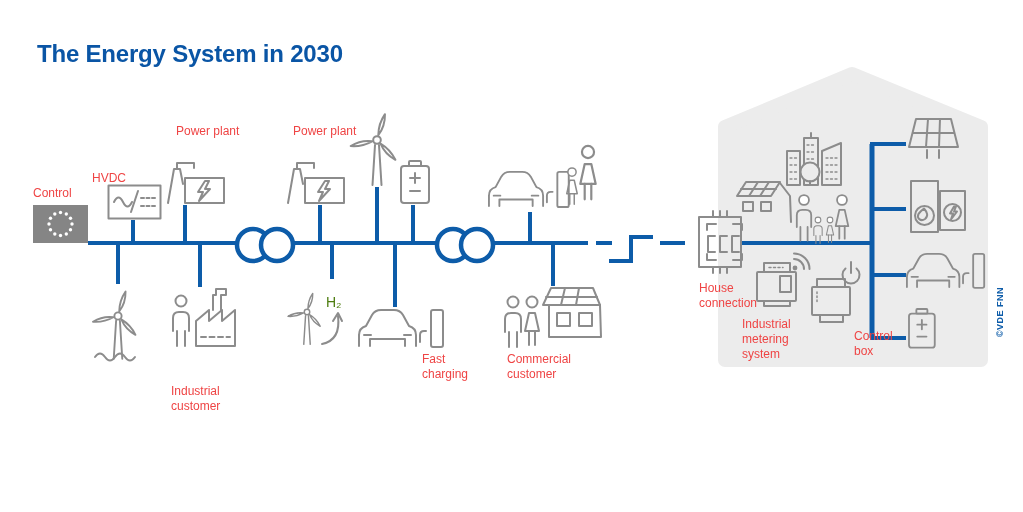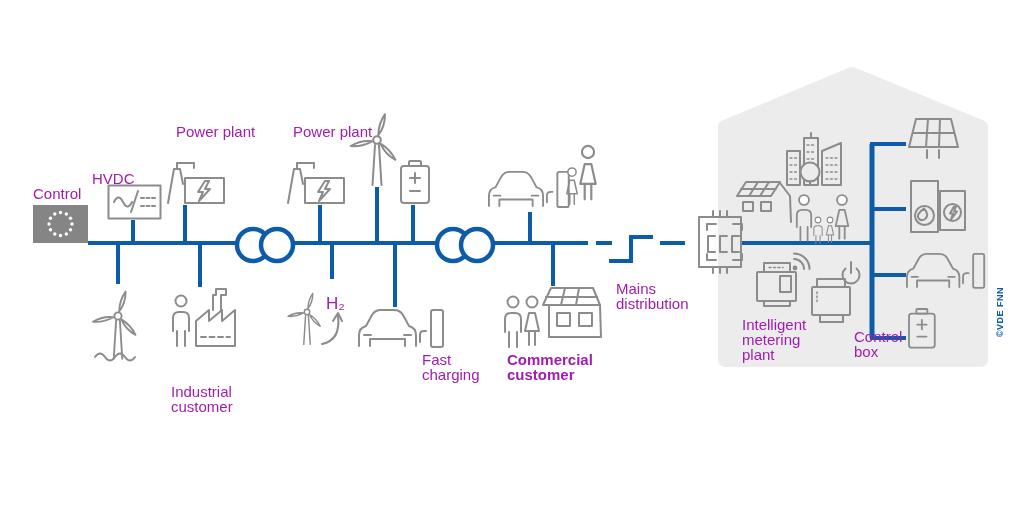--- a/index.html
+++ b/index.html
@@ -1,22 +1,22 @@
 <!DOCTYPE html>
 <html><head>
 <meta charset="utf-8">
 <style>
   html,body{margin:0;padding:0;background:#fff;}
   #stage{position:relative;width:1023px;height:512px;background:#fff;overflow:hidden;
          font-family:"Liberation Sans",sans-serif;}
   #title{position:absolute;left:37px;top:40px;font-size:24px;font-weight:bold;
          color:#0a55a5;letter-spacing:-0.2px;}
-  .lbl{position:absolute;font-size:15px;line-height:15px;color:#a21caf;}
+  .lbl{position:absolute;font-size:12px;line-height:15px;color:#ef4444;}
   .nowrap{white-space:nowrap;}
-  .h2lbl{position:absolute;left:326px;top:294px;font-size:17px;color:#a21caf;}
+  .h2lbl{position:absolute;left:326px;top:294px;font-size:14px;color:#4d7c0f;}
   #credit{position:absolute;left:965px;top:306px;width:72px;height:12px;
           transform:rotate(-90deg);transform-origin:center;text-align:center;
           font-size:9px;font-weight:bold;letter-spacing:0.5px;color:#0d5ca9;white-space:nowrap;}
   svg{position:absolute;left:0;top:0;}
 </style>
 </head>
 <body>
 
 <div id="stage">
 
@@ -225,27 +225,28 @@
         <circle cx="952.5" cy="212.5" r="8.5"></circle>
         <path d="M954 206.5 L950 213.5 H953 L951 219.5 L957 211.5 H954 L956 206.5 Z"></path>
       </g>
 
       <use href="#def-evcar" transform="translate(906,252) scale(0.92)"></use>
 
       <use href="#def-battery" transform="translate(909,309) scale(0.92)"></use>
     </g>
   </svg>
 
+  <div id="title">The Energy System in 2030</div>
 
   <div class="lbl nowrap" style="left:33px;top:186px;">Control</div>
   <div class="lbl nowrap" style="left:92px;top:171px;">HVDC</div>
   <div class="lbl nowrap" style="left:176px;top:124px;">Power plant</div>
   <div class="lbl nowrap" style="left:293px;top:124px;">Power plant</div>
   <div class="lbl" style="left:171px;top:351px;width:70px;margin-top:33px;">Industrial customer</div>
   <div class="lbl" style="left:374px;top:352px;width:60px;margin-left:48px;">Fast charging</div>
-  <div class="lbl" style="left:507px;top:352px;width:80px;font-weight:bold;">Commercial customer</div>
-  <div class="lbl" style="left:616px;top:281px;width:80px;">Mains distribution</div>
-  <div class="lbl" style="left:742px;top:317px;width:68px;">Intelligent metering plant</div>
+  <div class="lbl" style="left:507px;top:352px;width:80px;">Commercial customer</div>
+  <div class="lbl" style="left:699px;top:281px;width:90px;">House connection</div>
+  <div class="lbl" style="left:742px;top:317px;width:68px;">Industrial metering system</div>
   <div class="lbl" style="left:854px;top:329px;width:55px;">Control box</div>
   <div class="h2lbl">H₂</div>
 
   <div id="credit">©VDE FNN</div>
 </div>
 
 </body></html>

